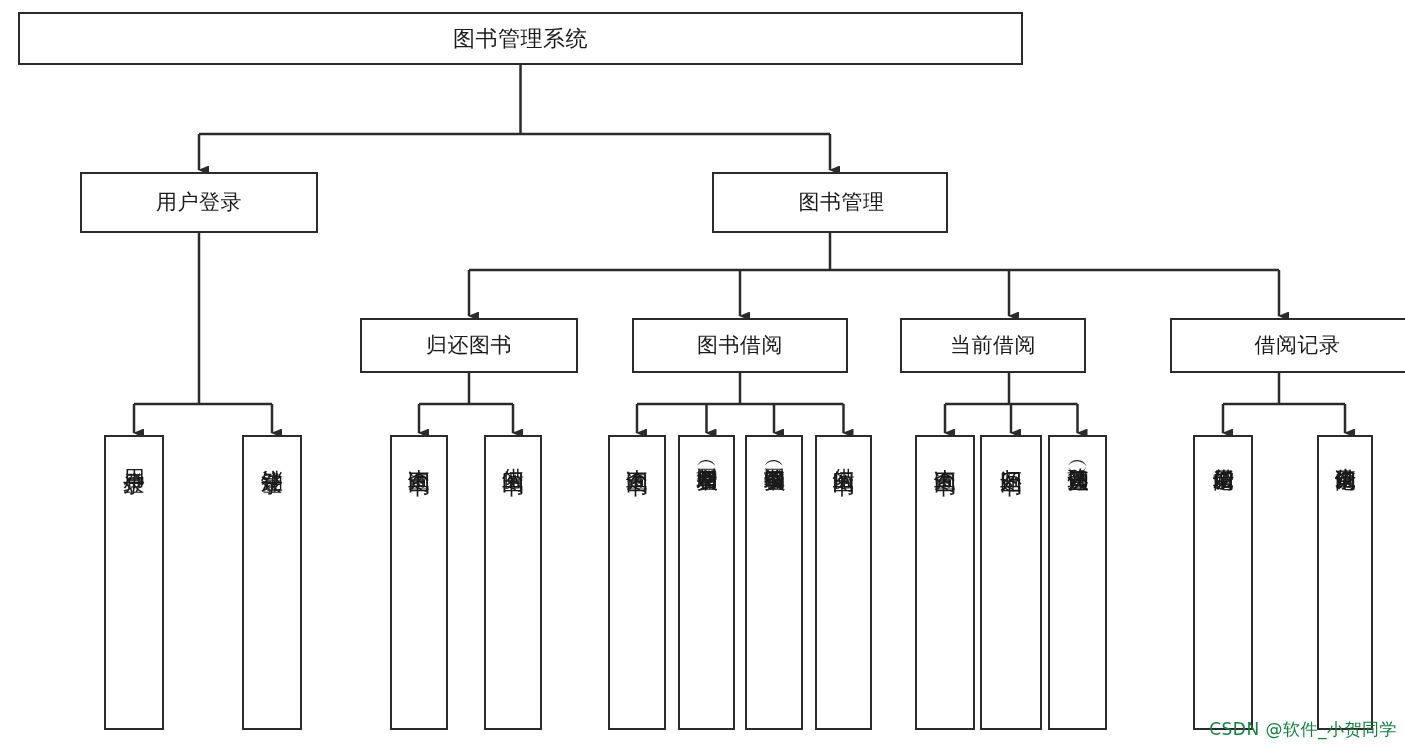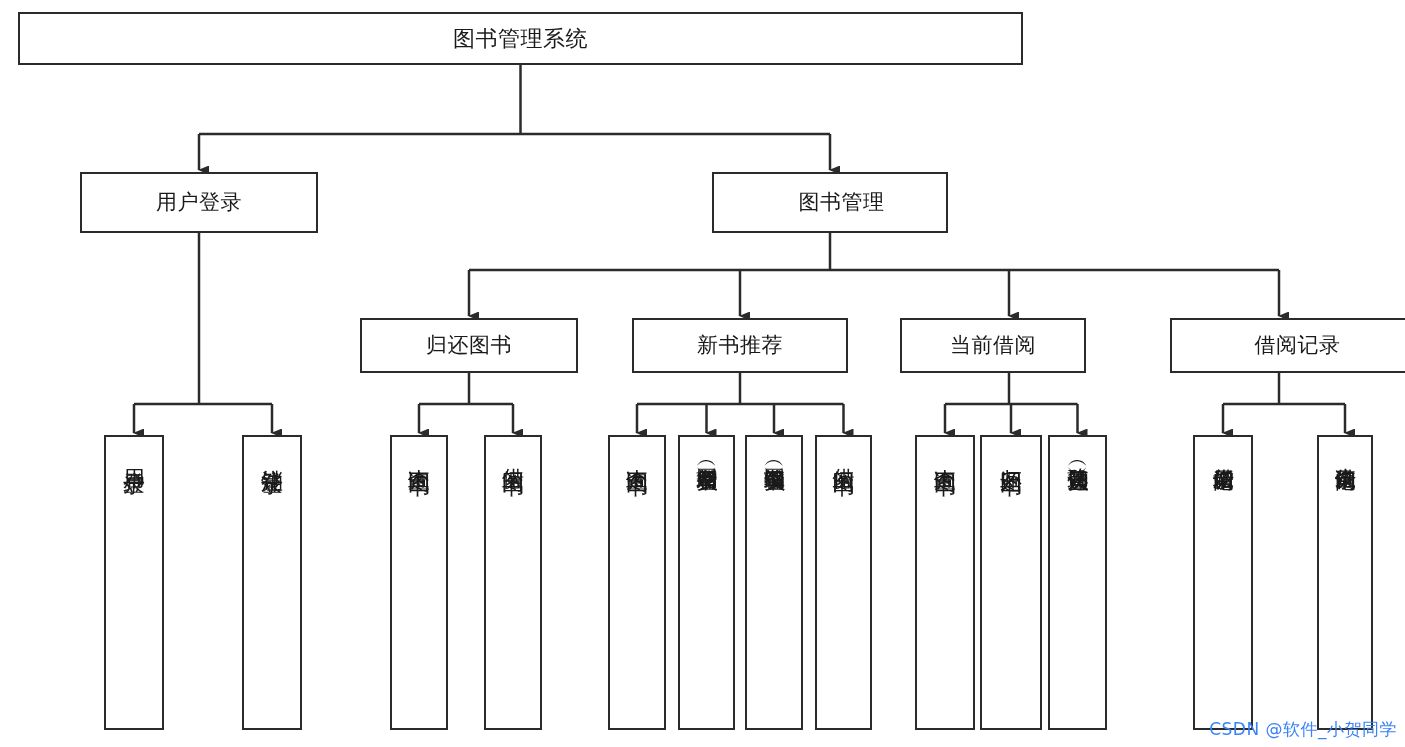--- a/index.html
+++ b/index.html
@@ -62,21 +62,21 @@
   }
   .node.vertical.tight .node-label {
     font-size: 21px;
     letter-spacing: 0.5px;
   }
   #watermark {
     position: absolute;
     right: 8px;
     bottom: 6px;
     font-size: 17px;
-    color: #3b82f6;
+    color: #15803d;
     letter-spacing: 0.5px;
     white-space: nowrap;
     pointer-events: none;
   }
 </style>
 </head>
 <body>
 
 <div id="canvas">
   <svg id="edges" viewBox="0 0 1405 747">
@@ -128,21 +128,21 @@
       <div class="node horizontal" style="left: 80px; top: 172px; width: 238px; height: 61px; border-color: rgb(43, 43, 43);">
         <span class="node-label" style="color: rgb(26, 26, 26);">用户登录</span>
       </div>
       <div class="node horizontal" style="left: 712px; top: 172px; width: 236px; height: 61px; border-color: rgb(43, 43, 43); padding-left: 23px;">
         <span class="node-label" style="color: rgb(26, 26, 26);">图书管理</span>
       </div>
       <div class="node horizontal" style="left: 360px; top: 318px; width: 218px; height: 55px; border-color: rgb(43, 43, 43);">
         <span class="node-label" style="color: rgb(26, 26, 26);">归还图书</span>
       </div>
       <div class="node horizontal" style="left: 632px; top: 318px; width: 216px; height: 55px; border-color: rgb(43, 43, 43);">
-        <span class="node-label" style="color: rgb(26, 26, 26);">新书推荐</span>
+        <span class="node-label" style="color: rgb(26, 26, 26);">图书借阅</span>
       </div>
       <div class="node horizontal" style="left: 900px; top: 318px; width: 186px; height: 55px; border-color: rgb(43, 43, 43);">
         <span class="node-label" style="color: rgb(26, 26, 26);">当前借阅</span>
       </div>
       <div class="node horizontal" style="left: 1170px; top: 318px; width: 255px; height: 55px; border-color: rgb(43, 43, 43);">
         <span class="node-label" style="color: rgb(26, 26, 26);">借阅记录</span>
       </div>
       <div class="node vertical" style="left: 104px; top: 435px; width: 60px; height: 295px; border-color: rgb(43, 43, 43);">
         <span class="node-label" style="color: rgb(26, 26, 26);">用户登录</span>
       </div>

